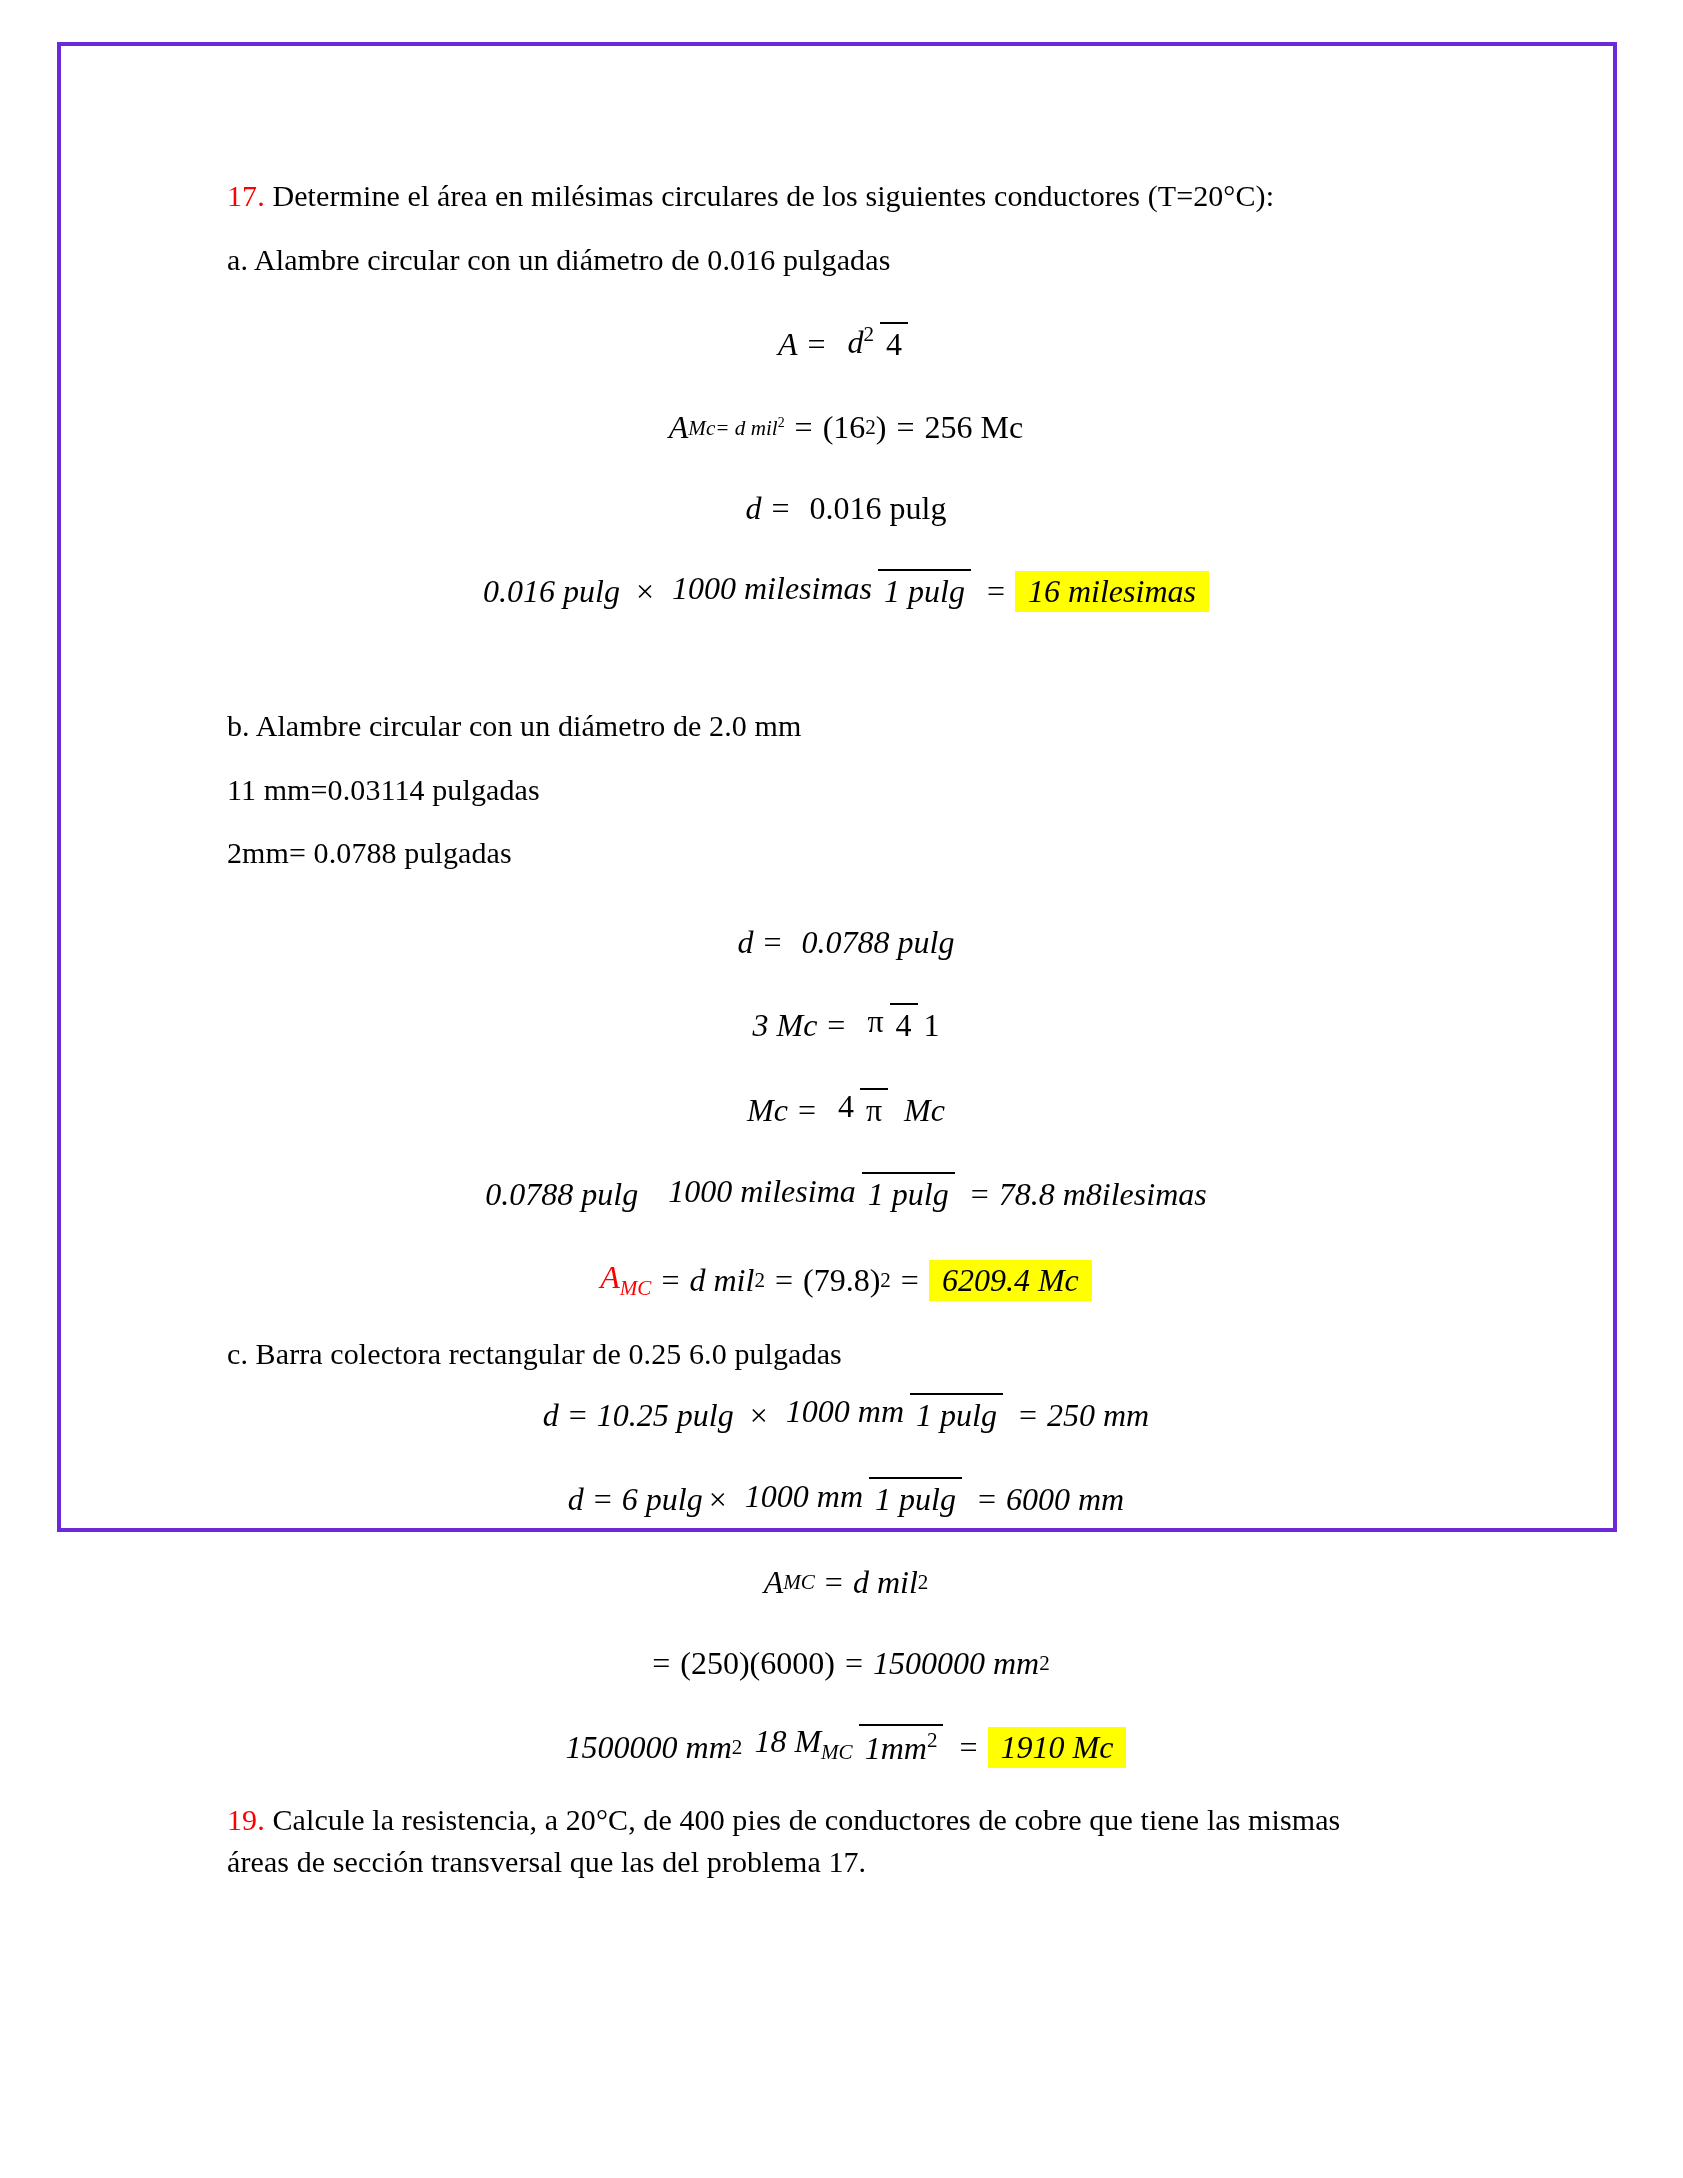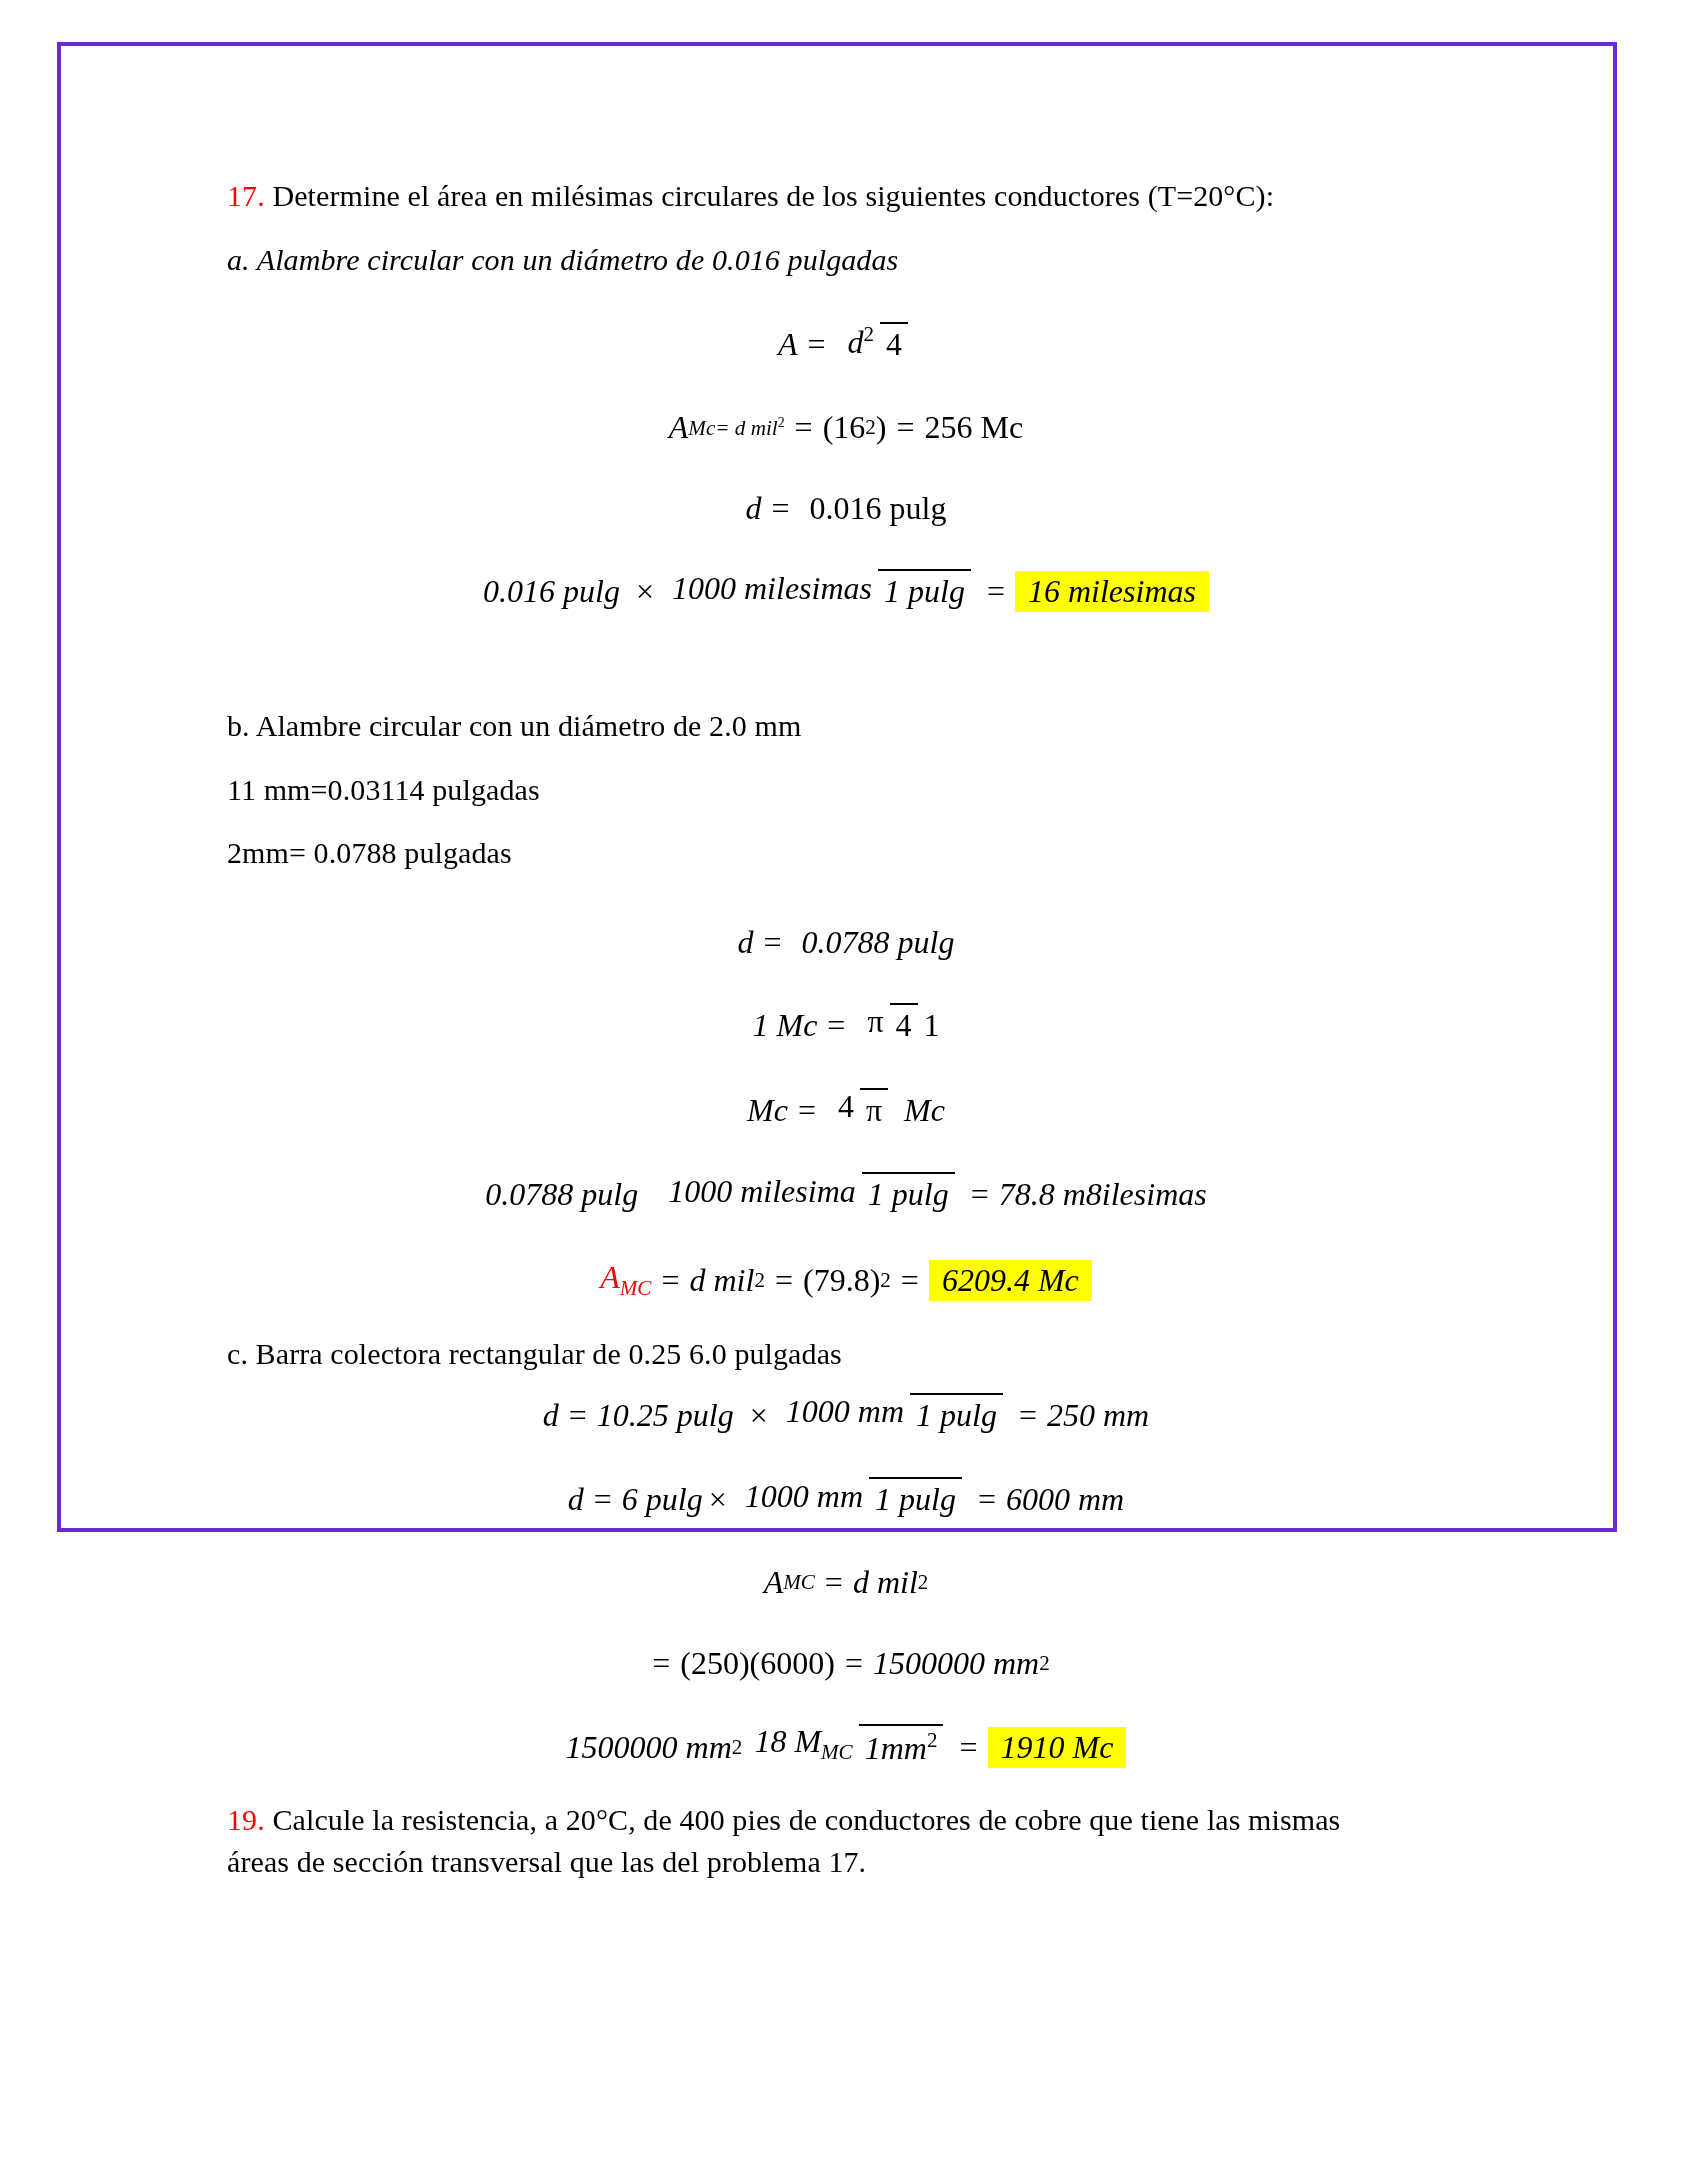--- a/index.html
+++ b/index.html
@@ -32,21 +32,21 @@
     width: 1238px;
   }
 
   
   .para {
     font-size: 30px;
     line-height: 1.52;
     margin: 0 0 18px 0;
     letter-spacing: 0.1px;
   }
-  .para.tight { margin-bottom: 12px; font-style: italic; }
+  .para.tight { margin-bottom: 12px; }
   .red { color: #ff0000; }
 
   
   .math {
     display: flex;
     justify-content: center;
     align-items: center;
     font-family: "Liberation Serif", "DejaVu Serif", serif;
     font-style: italic;
     font-size: 32px;
@@ -178,21 +178,21 @@
     <div class="math mline">
       <span>d</span>
       <span class="op">=</span>
       <span class="sp"></span>
       <span>0.0788 pulg</span>
     </div>
 
     <div class="gap-s"></div>
 
     <div class="math mline">
-      <span>1 Mc</span>
+      <span>3 Mc</span>
       <span class="op">=</span>
       <span class="frac">
         <span class="num up">π</span>
         <span class="den up">4</span>
       </span>
       <span class="up">1</span>
     </div>
 
     <div class="gap-s"></div>
 

